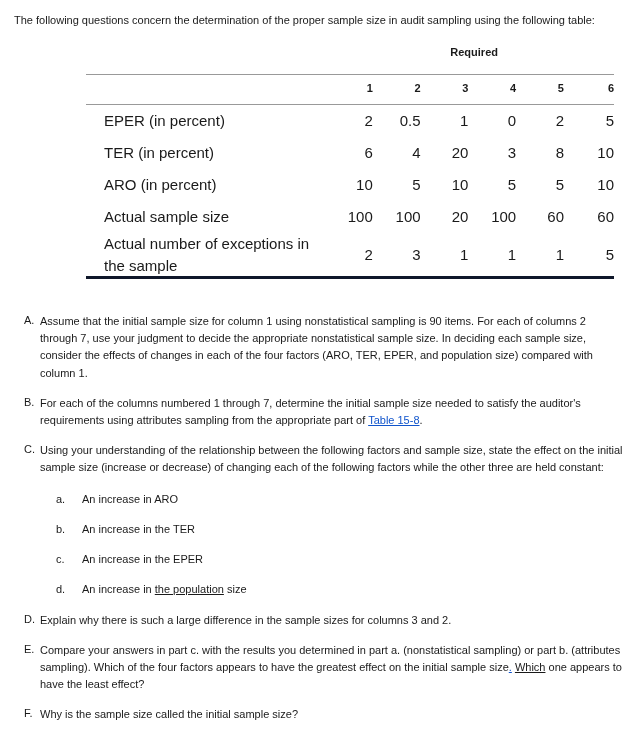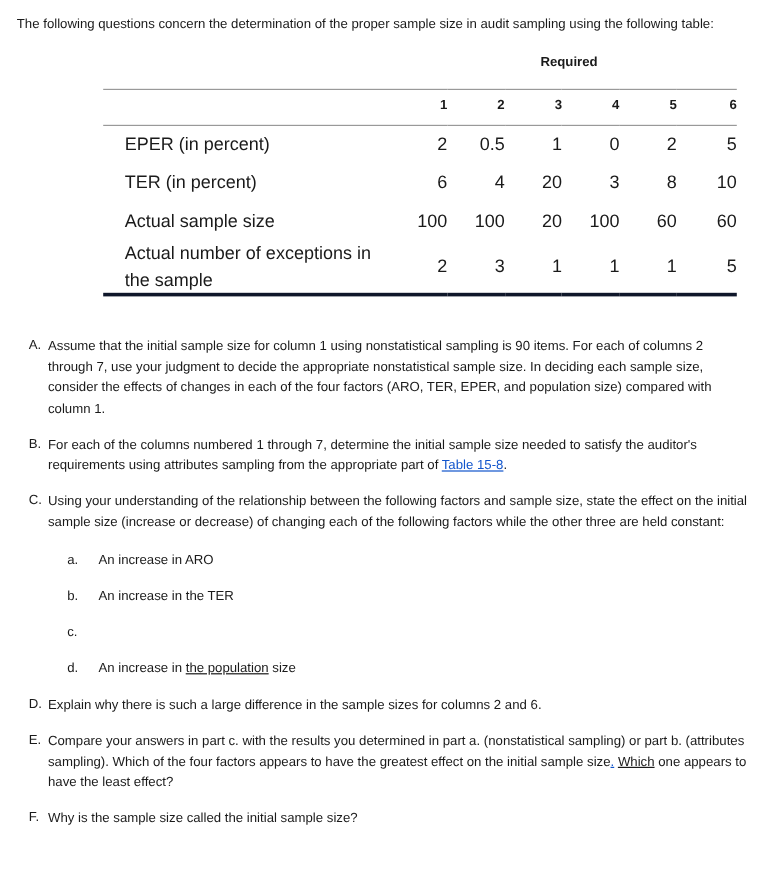--- a/index.html
+++ b/index.html
@@ -174,20 +174,29 @@
         <tr>
           <td class="lbl">TER (in percent)</td>
           <td>6</td>
           <td>4</td>
           <td>20</td>
           <td>3</td>
           <td>8</td>
           <td>10</td>
         </tr>
         <tr>
+          <td class="lbl">ARO (in percent)</td>
+          <td>10</td>
+          <td>5</td>
+          <td>10</td>
+          <td>5</td>
+          <td>5</td>
+          <td>10</td>
+        </tr>
+        <tr>
           <td class="lbl">Actual sample size</td>
           <td>100</td>
           <td>100</td>
           <td>20</td>
           <td>100</td>
           <td>60</td>
           <td>60</td>
         </tr>
         <tr>
           <td class="lbl">Actual number of exceptions in the sample</td>
@@ -223,30 +232,31 @@
       <div class="subrow">
         <div class="submark">a.</div>
         <div class="subtext">An increase in ARO</div>
       </div>
       <div class="subrow">
         <div class="submark">b.</div>
         <div class="subtext">An increase in the TER</div>
       </div>
       <div class="subrow">
         <div class="submark">c.</div>
+        <div class="subtext">An increase in the EPER</div>
       </div>
       <div class="subrow">
         <div class="submark">d.</div>
         <div class="subtext"><span>An increase in </span><span class="ul-blk">the population</span><span> size</span></div>
       </div>
     </div>
 
     <div class="qrow tiny-gap">
       <div class="qmark">D.</div>
-      <div class="qtext">Explain why there is such a large difference in the sample sizes for columns 2 and 6.</div>
+      <div class="qtext">Explain why there is such a large difference in the sample sizes for columns 3 and 2.</div>
     </div>
 
     <div class="qrow">
       <div class="qmark">E.</div>
       <div class="qtext"><span>Compare your answers in part c. with the results you determined in part a. (nonstatistical sampling) or part b. (attributes sampling). Which of the four factors appears to have the greatest effect on the initial sample size</span><a class="lnk" href="#">.</a> <span class="ul-blk">Which</span><span> one appears to have the least effect?</span></div>
     </div>
 
     <div class="qrow">
       <div class="qmark">F.</div>
       <div class="qtext">Why is the sample size called the initial sample size?</div>

